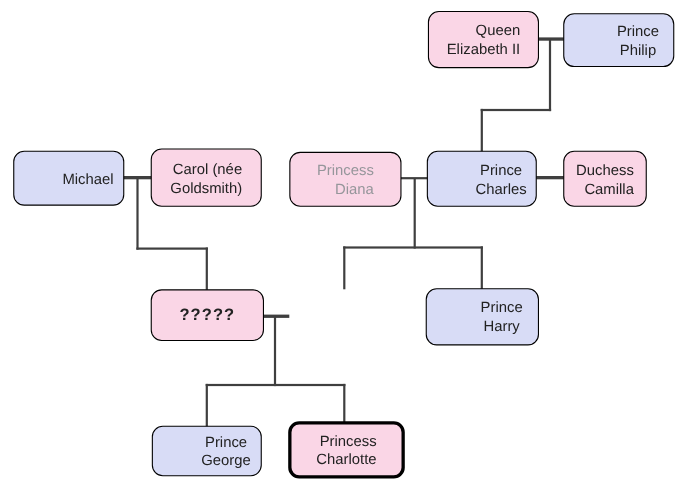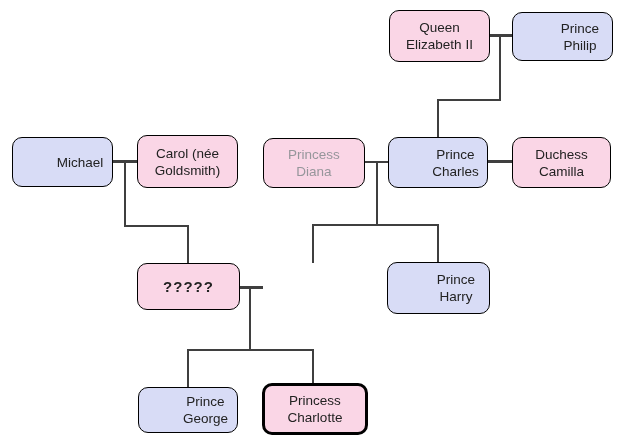--- a/index.html
+++ b/index.html
@@ -22,21 +22,21 @@
     border-radius: 10px;
     display: flex;
     align-items: center;
     justify-content: center;
     text-align: center;
     white-space: pre-line;
     font-size: 13.5px;
     line-height: 17px;
     color: var(--text, #222222);
   }
-  .node.female { background: var(--female, #FAD6E6); }
+  .node.female { background: var(--female, #FAD6E6); text-align: right; }
   .node.male   { background: var(--male, #D8DCF6); padding-left: 35px; }
   .node.deceased { color: var(--deceased, #96969B); }
   .node.bold {
     font-weight: bold;
     font-size: 15px;
     letter-spacing: 1px;
   }
   .node.highlighted { border-width: 3px; }
   .seg {
     position: absolute;
@@ -69,21 +69,21 @@
     <div class="node female" style="left: 389px; top: 10px; width: 101px; height: 52px;">Queen
 Elizabeth II</div>
     <div class="node male" style="left: 512px; top: 12px; width: 101px; height: 49px;">Prince Philip</div>
     <div class="node male" style="left: 12px; top: 137px; width: 101px; height: 50px;">Michael</div>
     <div class="node female" style="left: 137px; top: 135px; width: 101px; height: 53px;">Carol (née
 Goldsmith)</div>
     <div class="node female deceased" style="left: 263px; top: 138px; width: 102px; height: 50px;">Princess
 Diana</div>
     <div class="node male" style="left: 388px; top: 137px; width: 100px; height: 51px;">Prince
 Charles</div>
-    <div class="node female" style="left: 512px; top: 137px; width: 99px; height: 51px;">Duchess
+    <div class="node female" style="left: 512px; top: 137px; width: 76px; height: 51px;">Duchess
 Camilla</div>
     <div class="node female bold" style="left: 137px; top: 263px; width: 103px; height: 47px;">?????</div>
     <div class="node male" style="left: 387px; top: 262px; width: 103px; height: 52px;">Prince Harry</div>
     <div class="node male" style="left: 138px; top: 387px; width: 100px; height: 46px;">Prince
 George</div>
     <div class="node female highlighted" style="left: 262px; top: 383px; width: 106px; height: 52px;">Princess
 Charlotte</div>
   </div>
 
 </body></html>

